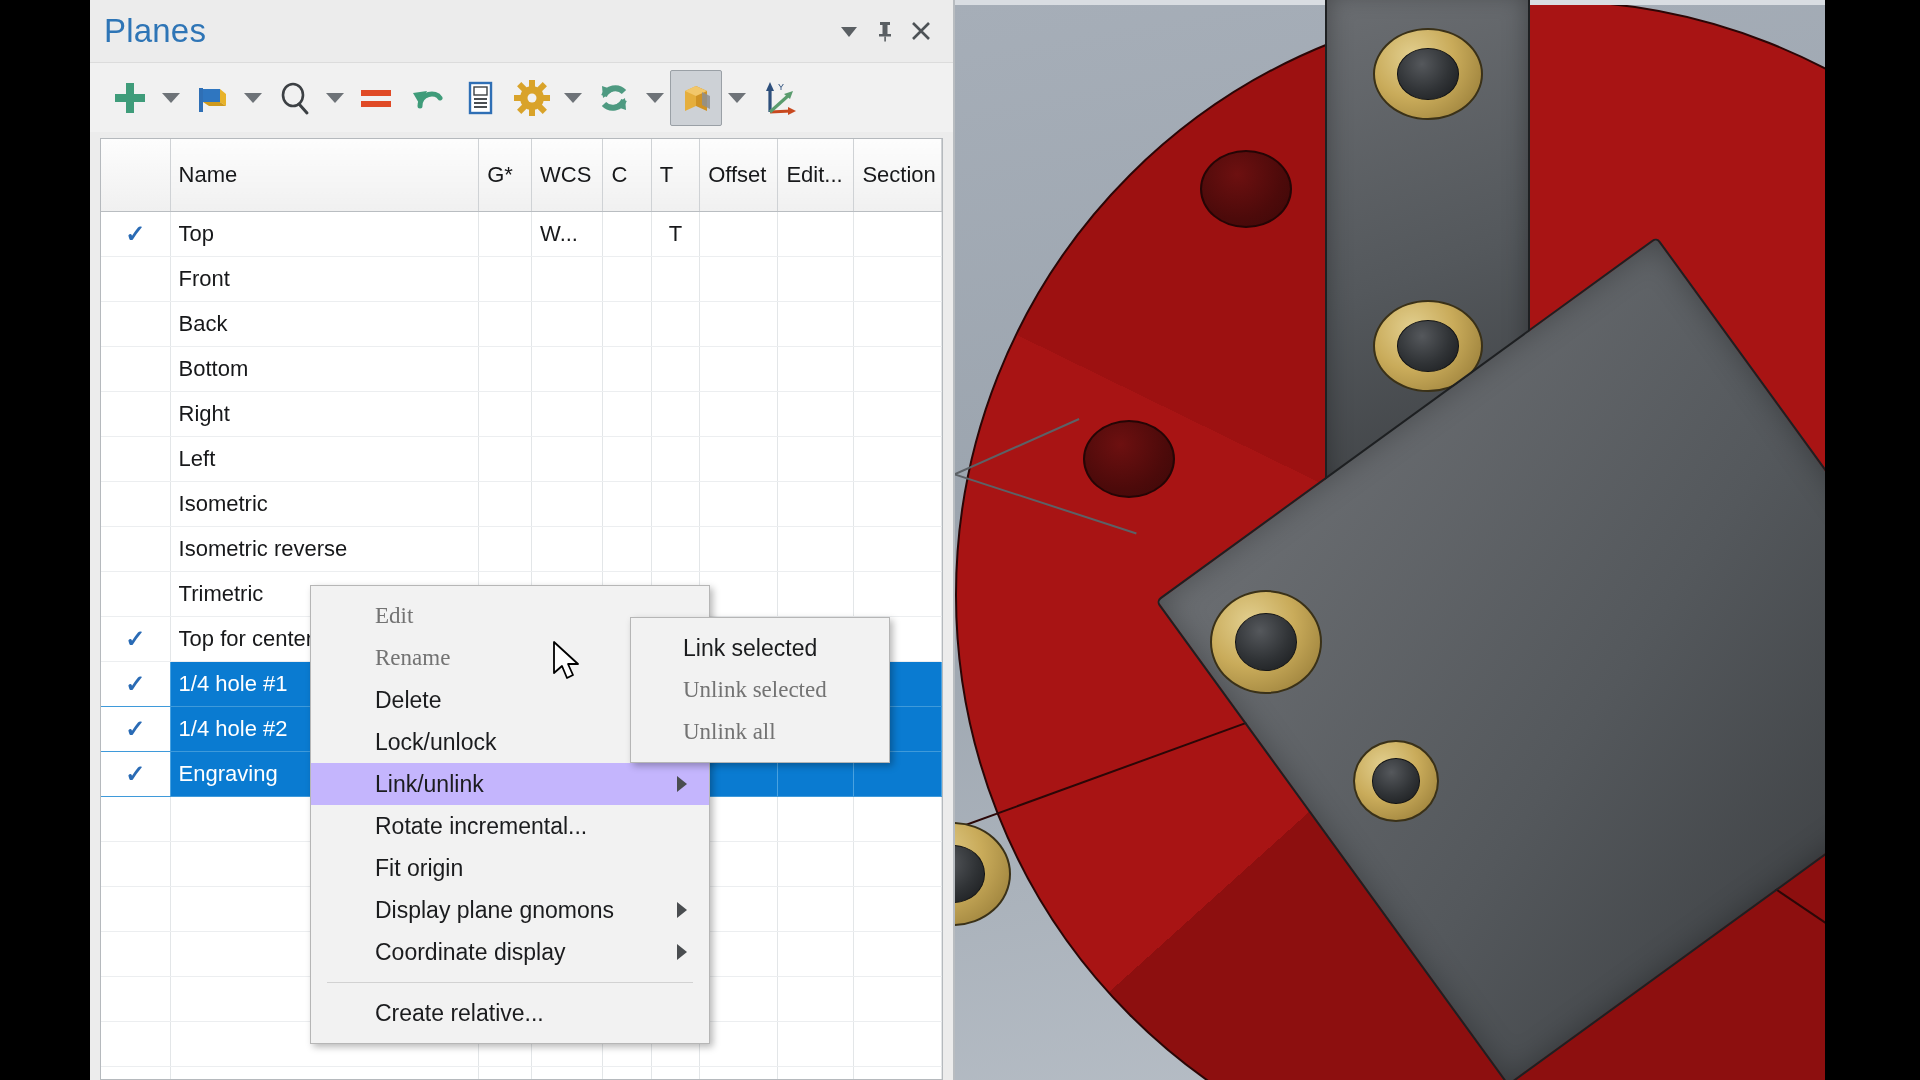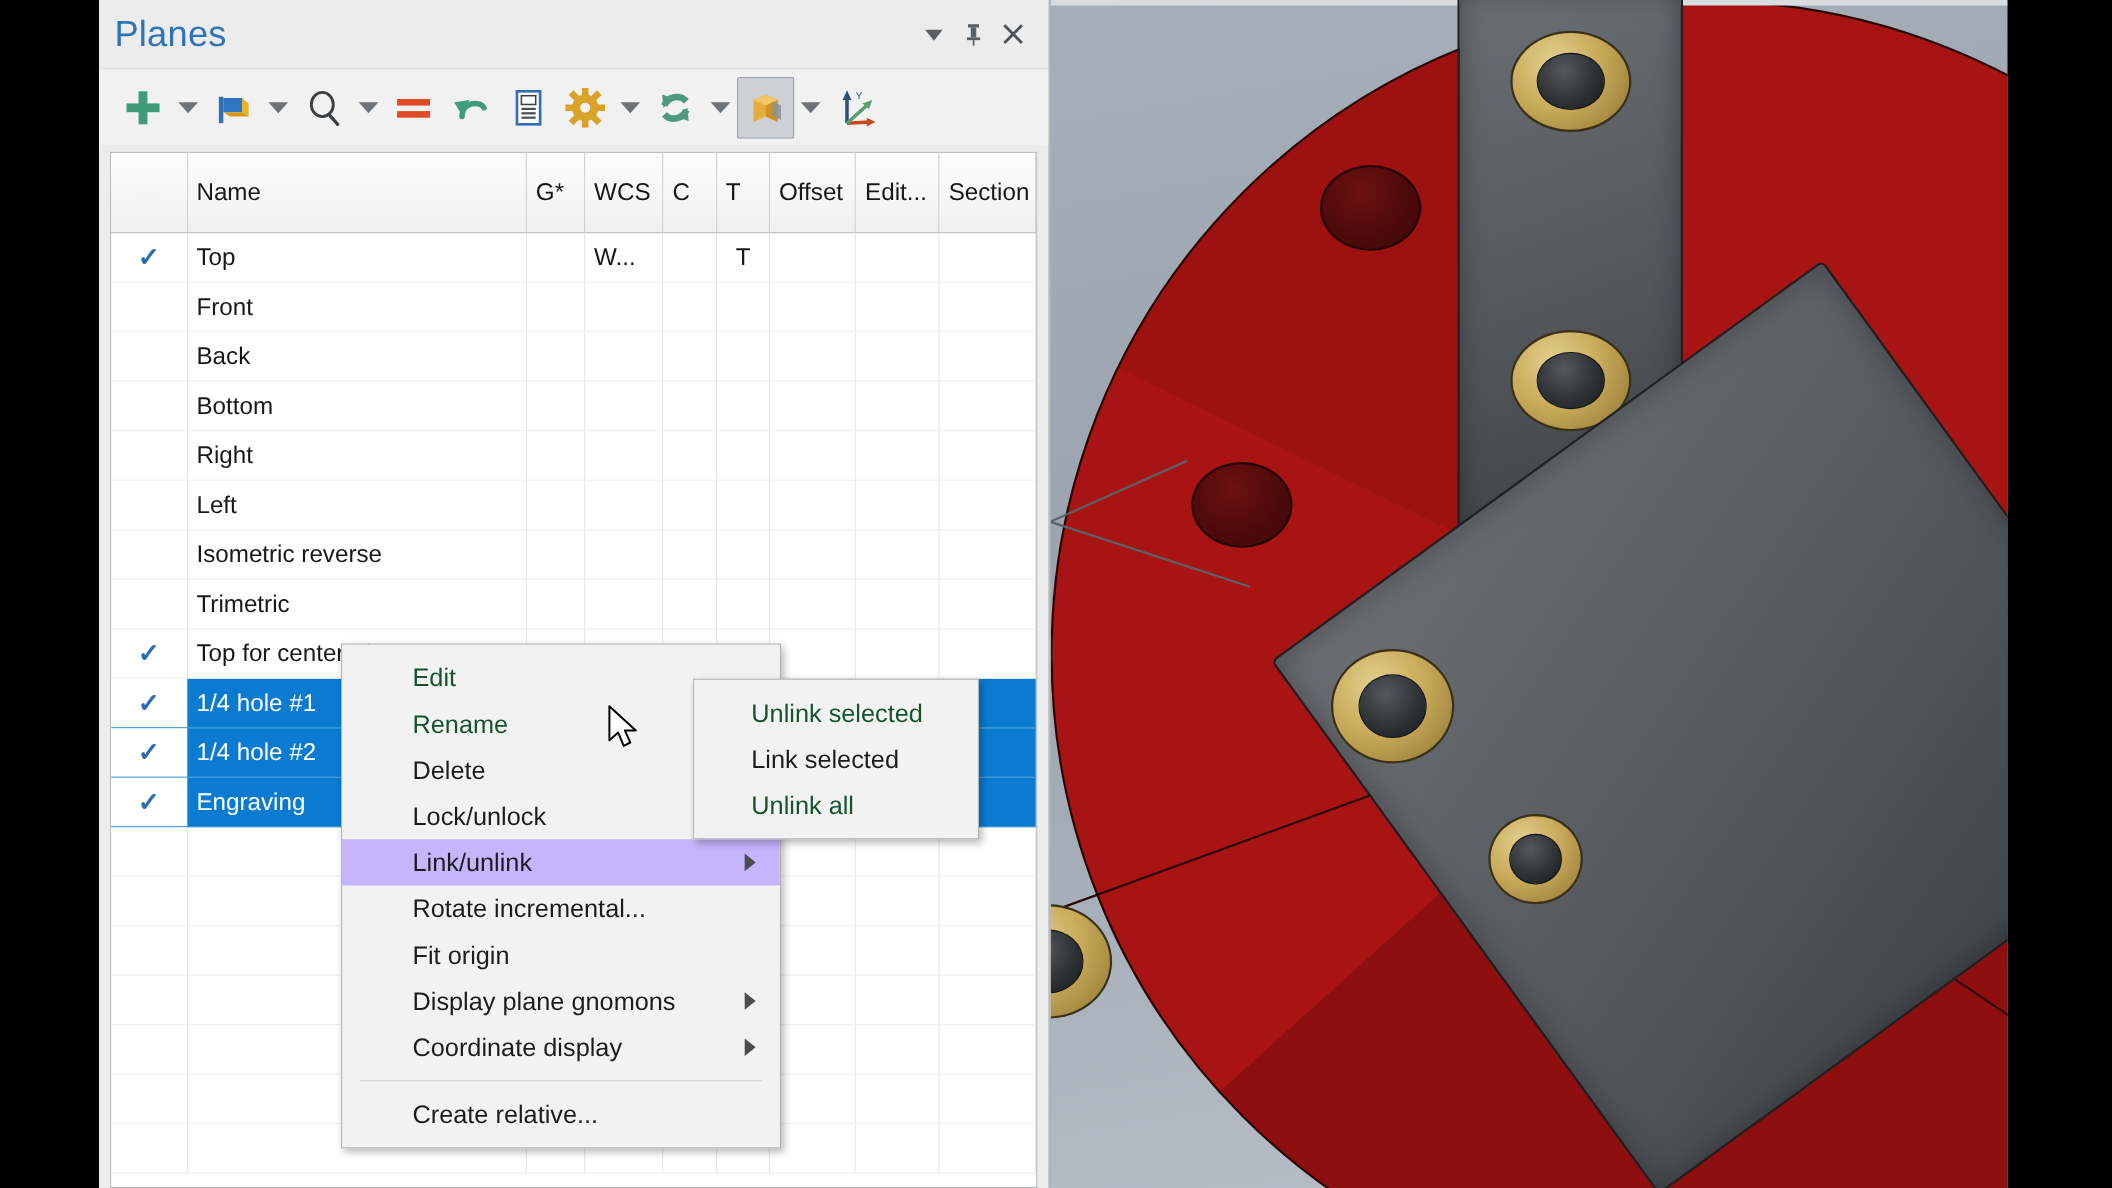--- a/index.html
+++ b/index.html
@@ -229,21 +229,21 @@
   }
   .mi {
     height: 42px;
     display: flex; align-items: center;
     padding: 0 16px 0 64px;
     font-size: 23px;
     color: #1b1c1e;
     position: relative;
     cursor: pointer;
   }
-  .mi.disabled { color: #14532d; cursor: default; }
+  .mi.disabled { color: #737373; cursor: default; font-family: Liberation Serif, serif; }
   .mi.hl { background: #c4b5fd; }
   .mi .arrow {
     position: absolute; right: 22px; top: 50%;
     transform: translateY(-50%);
     width: 0; height: 0;
     border-top: 8px solid transparent;
     border-bottom: 8px solid transparent;
     border-left: 10px solid #4a4d50;
   }
   .msep { height: 1px; background: #d2d2d2; margin: 9px 16px; }
@@ -528,20 +528,31 @@
               <td class="c-g c-center"></td>
               <td class="c-wcs"></td>
               <td class="c-c c-center"></td>
               <td class="c-t c-center"></td>
               <td class="c-off"></td>
               <td class="c-disp"></td>
               <td class="c-sec"></td>
             </tr>
             <tr>
               <td class="c-check"></td>
+              <td class="c-name">Isometric</td>
+              <td class="c-g c-center"></td>
+              <td class="c-wcs"></td>
+              <td class="c-c c-center"></td>
+              <td class="c-t c-center"></td>
+              <td class="c-off"></td>
+              <td class="c-disp"></td>
+              <td class="c-sec"></td>
+            </tr>
+            <tr>
+              <td class="c-check"></td>
               <td class="c-name">Isometric reverse</td>
               <td class="c-g c-center"></td>
               <td class="c-wcs"></td>
               <td class="c-c c-center"></td>
               <td class="c-t c-center"></td>
               <td class="c-off"></td>
               <td class="c-disp"></td>
               <td class="c-sec"></td>
             </tr>
             <tr>
@@ -713,25 +724,25 @@
           <span>Coordinate display</span>
           <span class="arrow"></span>
         </div>
         <div class="msep"></div>
         <div class="mi">
           <span>Create relative...</span>
         </div>
       </div>
 
     <div id="submenu">
+        <div class="mi">
+          <span>Link selected</span>
+        </div>
         <div class="mi disabled">
           <span>Unlink selected</span>
-        </div>
-        <div class="mi">
-          <span>Link selected</span>
         </div>
         <div class="mi disabled">
           <span>Unlink all</span>
         </div>
       </div>
 
     <svg id="cursor" width="34" height="48" viewBox="0 0 34 48" aria-hidden="true">
       <path d="M2 2 L2 33 L10 26 L15 38 L21 35 L16 24 L26 24 Z" fill="#ffffff" stroke="#000000" stroke-width="1.8" stroke-linejoin="round"></path>
     </svg>
 

